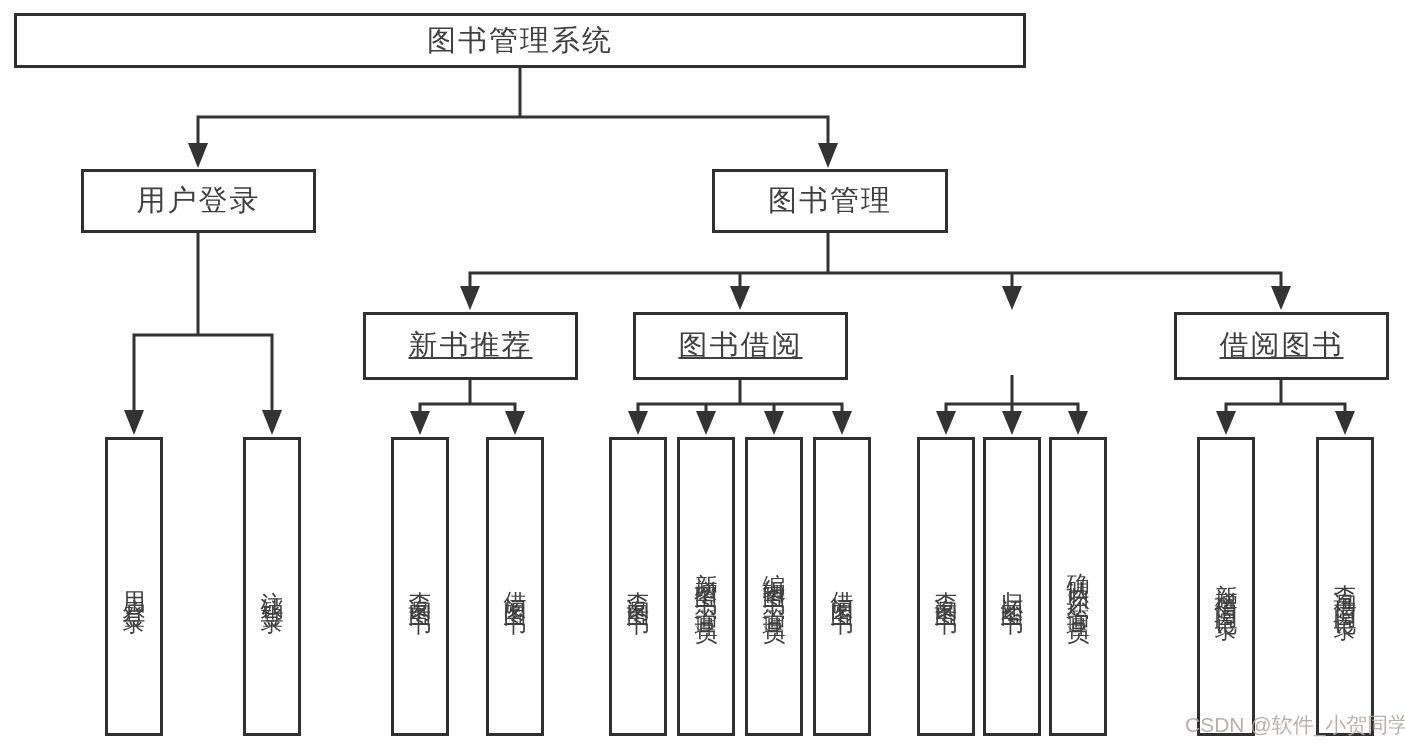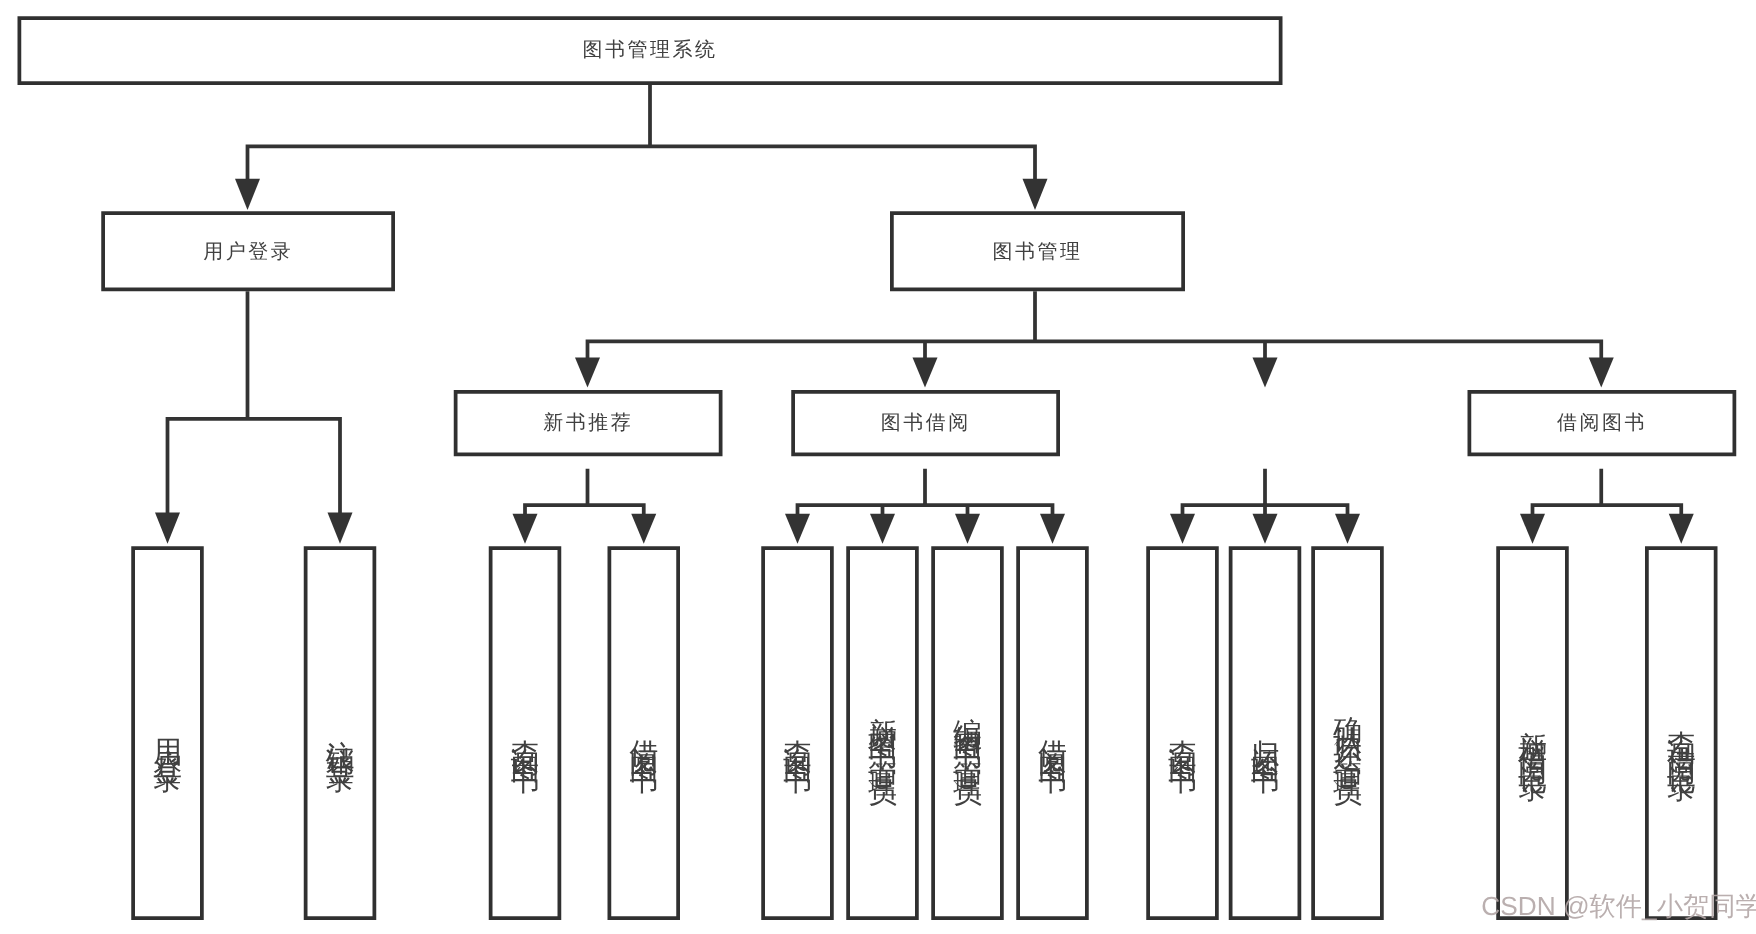--- a/index.html
+++ b/index.html
@@ -20,35 +20,35 @@
     position: absolute;
     box-sizing: border-box;
     border: 3px solid var(--line-color, #303030);
     background: #ffffff;
     display: flex;
     align-items: center;
     justify-content: center;
     color: var(--text-color, #404040);
   }
   .box .h-label {
-    font-size: 16px;
+    font-size: 29px;
     letter-spacing: 2px;
     white-space: nowrap;
   }
   .box .v-label {
     writing-mode: vertical-rl;
     text-orientation: mixed;
     font-size: 23px;
     letter-spacing: 7px;
     line-height: 1;
   }
   .root  { left: 14px;  top: 13px;  width: 1012px; height: 55px; }
   .l2a   { left: 81px;  top: 169px; width: 235px;  height: 64px; }
   .l2b   { left: 712px; top: 169px; width: 236px;  height: 64px; }
-  .l3    { top: 312px; width: 215px; height: 53px; }
+  .l3    { top: 312px; width: 215px; height: 68px; text-decoration: underline; }
   .l3a   { left: 363px; }
   .l3b   { left: 633px; }
   .l3c   { left: 905px; }
   .l3d   { left: 1174px; }
   .leaf  { top: 437px; width: 58px; height: 299px; }
   .lf1  { left: 105px; }
   .lf2  { left: 243px; }
   .lf3  { left: 391px; }
   .lf4  { left: 486px; }
   .lf5  { left: 609px; }

